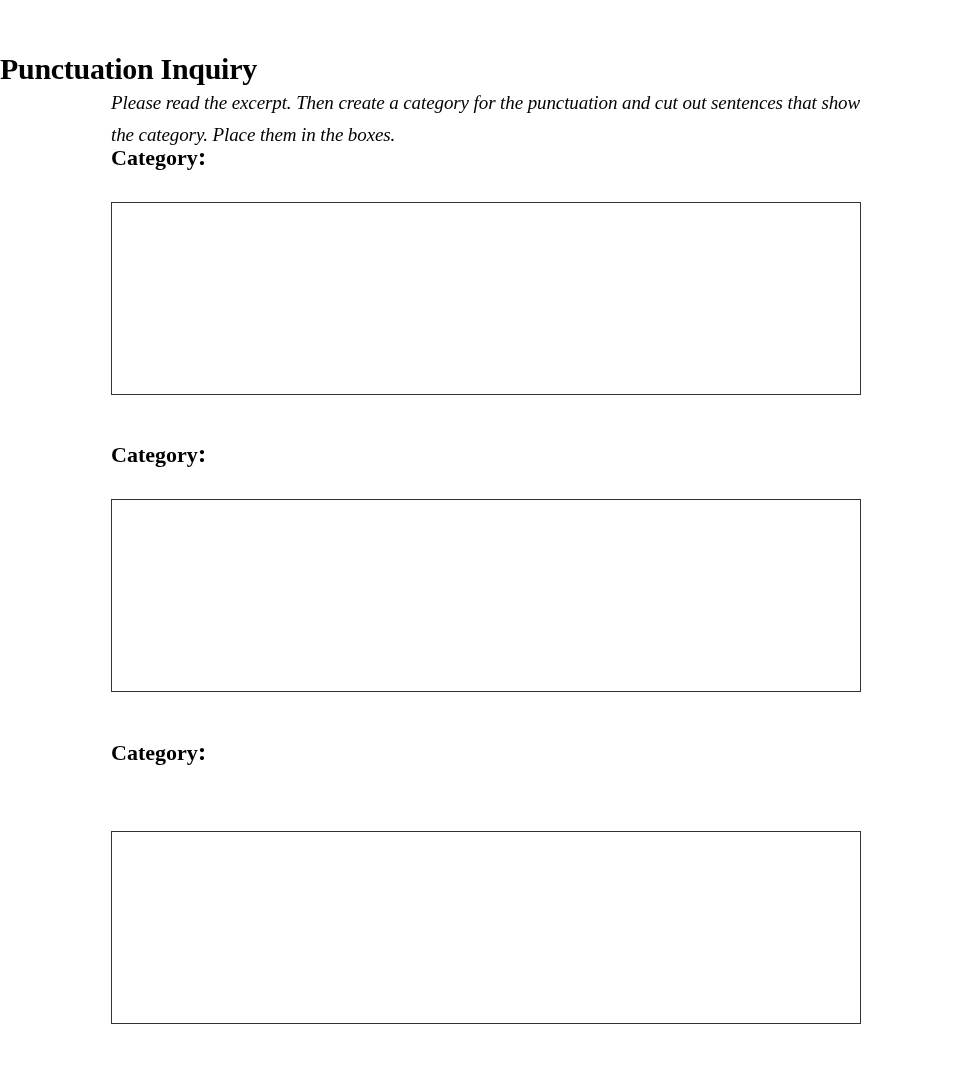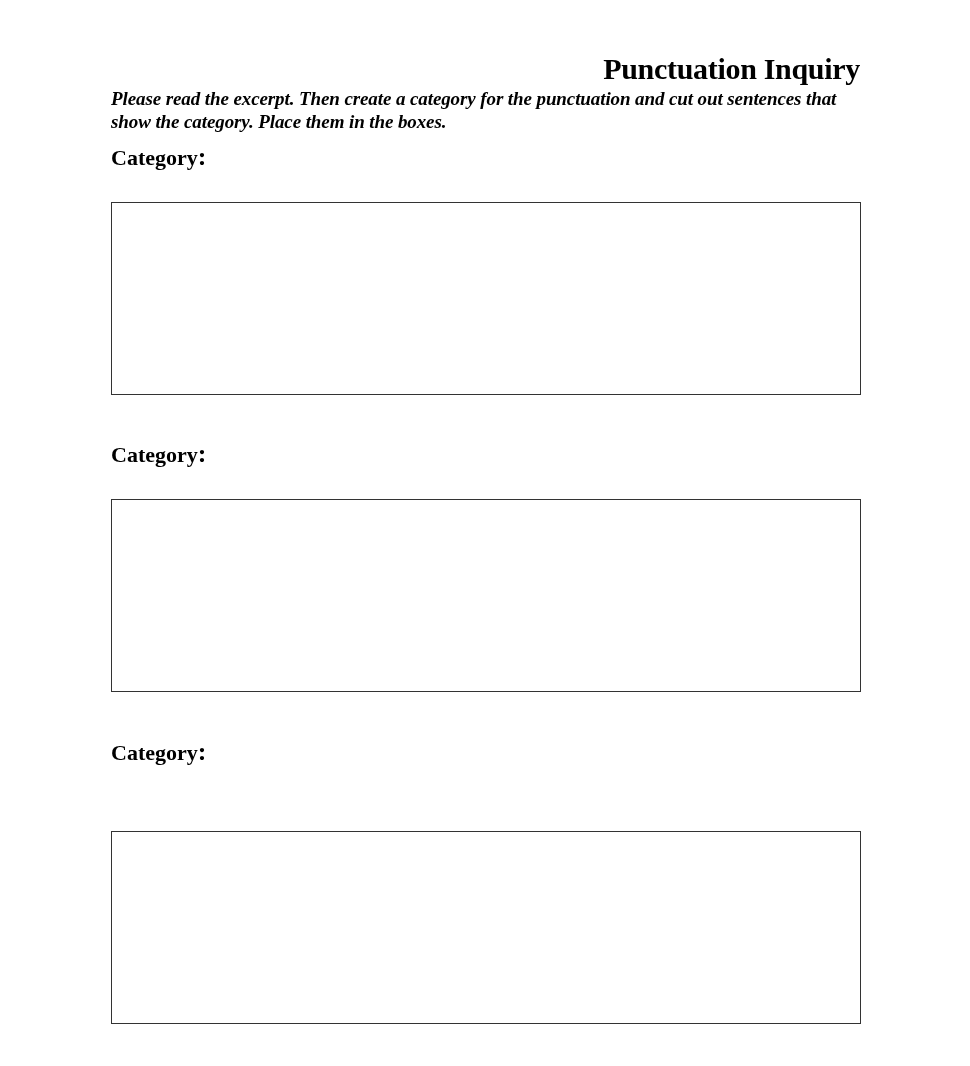--- a/index.html
+++ b/index.html
@@ -1,18 +1,18 @@
 <!DOCTYPE html>
 <html><head>
 <meta charset="utf-8">
 <style>
   html, body { margin:0; padding:0; background:#ffffff; }
   body { width:970px; height:1066px; position:relative; font-family:"Liberation Serif","DejaVu Serif",serif; color:#000; overflow:hidden; }
-  .title { position:absolute; left:0; width:860px; top:52px; text-align:right; font-weight:bold; font-size:30px; line-height:34px; letter-spacing:-0.3px; }
-  .instructions { position:absolute; left:111px; top:87px; width:760px; font-weight:bold; font-style:italic; font-size:19px; line-height:23px; letter-spacing:-0.1px; }
+  .title { position:absolute; left:0; width:860px; top:52px; text-align:left; font-weight:bold; font-size:30px; line-height:34px; letter-spacing:-0.3px; }
+  .instructions { position:absolute; left:111px; top:87px; width:760px; font-weight:normal; font-style:italic; font-size:19px; line-height:32px; letter-spacing:-0.1px; }
   .cat-label { position:absolute; left:111px; font-weight:bold; font-size:22px; line-height:34px; }
   .cat-label .colon { font-size:26px; }
   .box { position:absolute; left:111px; width:748px; height:191px; border:1.5px solid #333; box-sizing:content-box; }
 </style>
 </head>
 <body>
 
 <div>
   <div class="title">Punctuation Inquiry</div>
   <div class="instructions">Please read the excerpt. Then create a category for the punctuation and cut out sentences that show the category. Place them in the boxes.</div>

